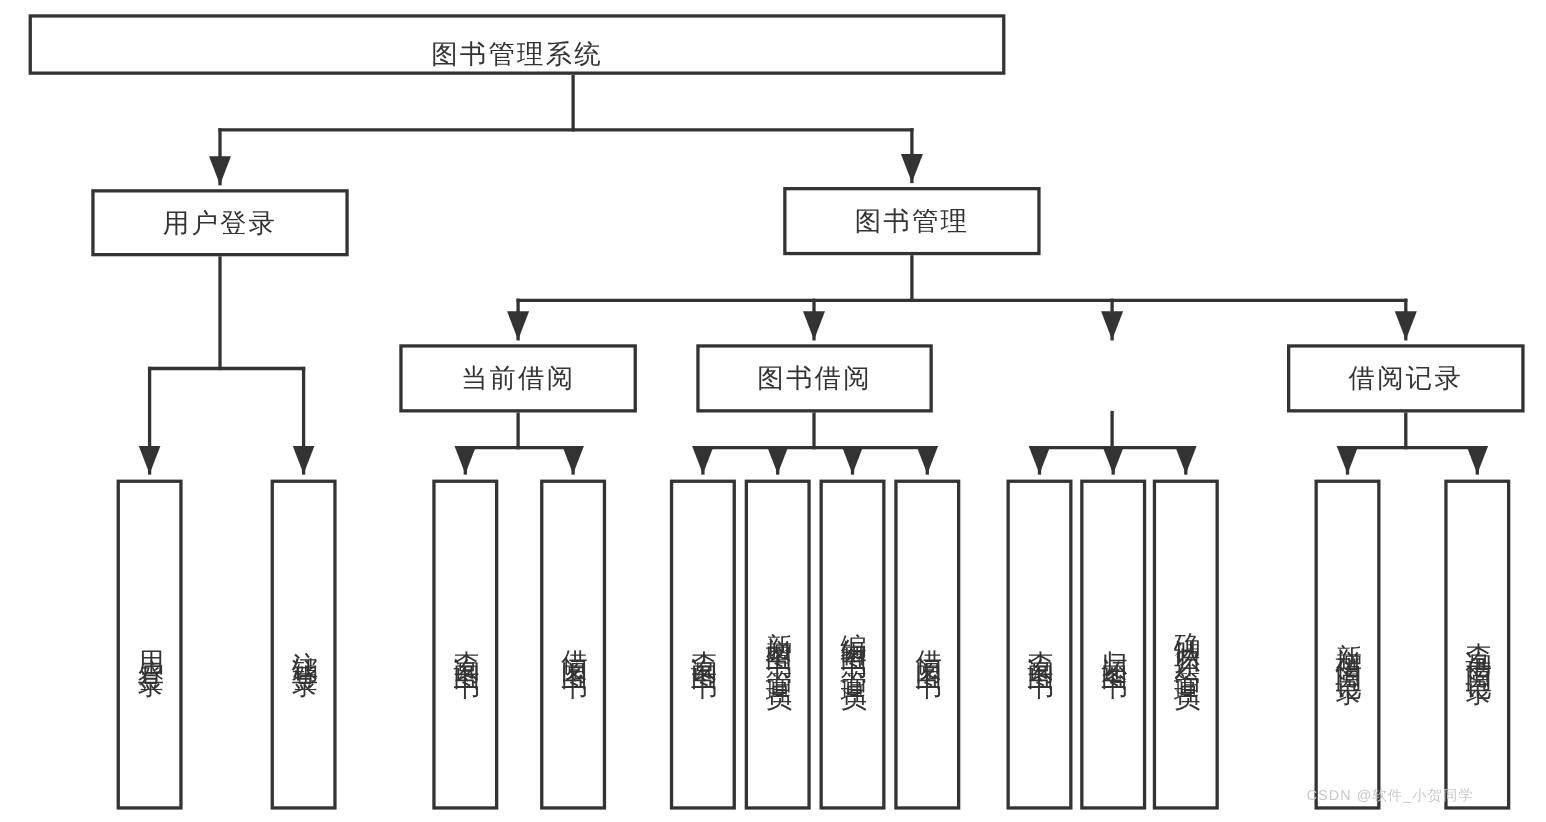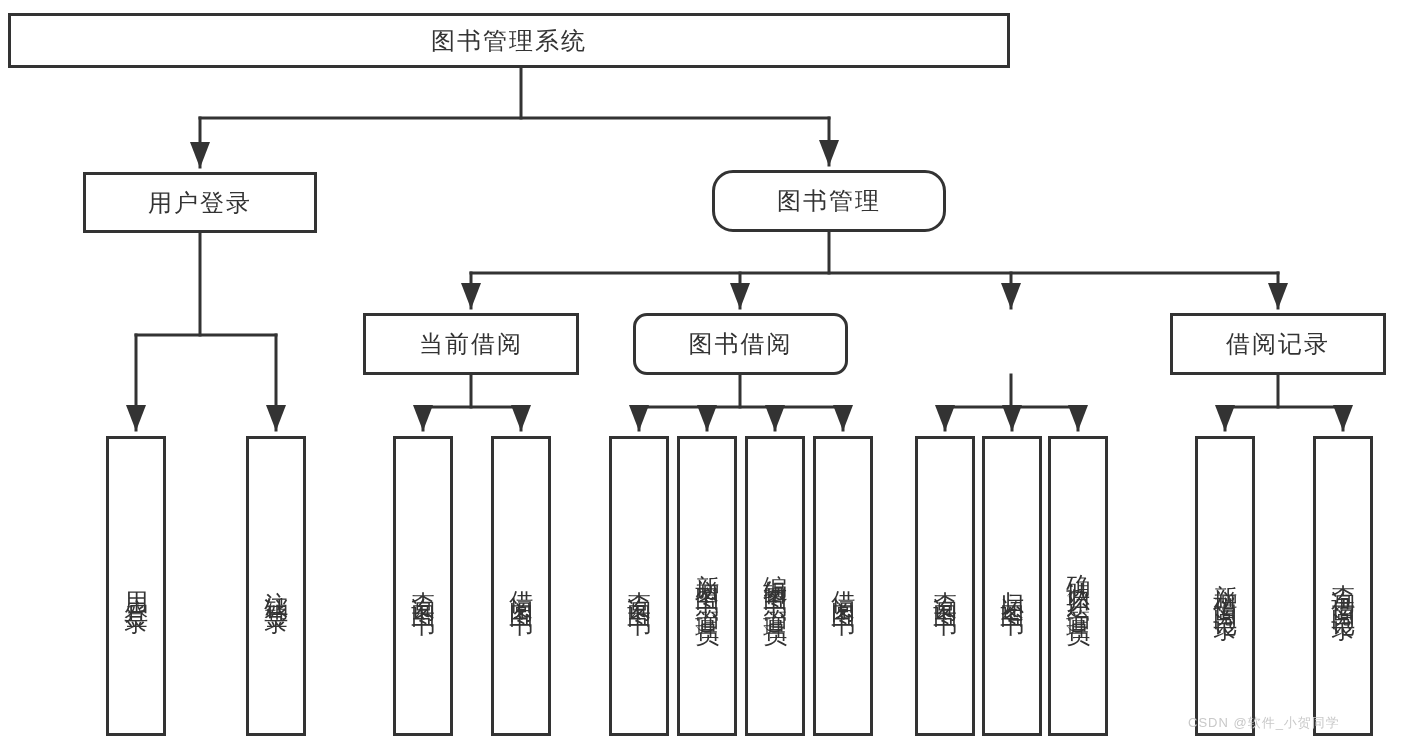--- a/index.html
+++ b/index.html
@@ -93,35 +93,35 @@
     </g>
 
     <g stroke-linecap="square">
       <path d="M1278,375 V407"></path>
       <path d="M1225,407 H1343"></path>
       <path d="M1225,407 V430" marker-end="url(#arrow)"></path>
       <path d="M1343,407 V430" marker-end="url(#arrow)"></path>
     </g>
   </svg>
 
-  <div class="node" style="left:8px; top:13px; width:1002px; height:55px;">
+  <div class="node" style="left:26px; top:13px; width:888px; height:55px;align-items:flex-end;">
     <span class="lbl">图书管理系统</span>
   </div>
 
   <div class="node" style="left:83px; top:172px; width:234px; height:61px;">
     <span class="lbl">用户登录</span>
   </div>
-  <div class="node" style="left:712px; top:170px; width:234px; height:62px;border-radius:21px;">
+  <div class="node" style="left:712px; top:170px; width:234px; height:62px;">
     <span class="lbl">图书管理</span>
   </div>
 
   <div class="node" style="left:363px; top:313px; width:216px; height:62px;">
     <span class="lbl">当前借阅</span>
   </div>
-  <div class="node" style="left:633px; top:313px; width:215px; height:62px;border-radius:14px;">
+  <div class="node" style="left:633px; top:313px; width:215px; height:62px;">
     <span class="lbl">图书借阅</span>
   </div>
   <div class="node" style="left:1170px; top:313px; width:216px; height:62px;">
     <span class="lbl">借阅记录</span>
   </div>
 
   <div class="vnode" style="left:106px; top:436px;">
     <span class="vlbl">用户登录</span>
   </div>
   <div class="vnode" style="left:246px; top:436px;">

